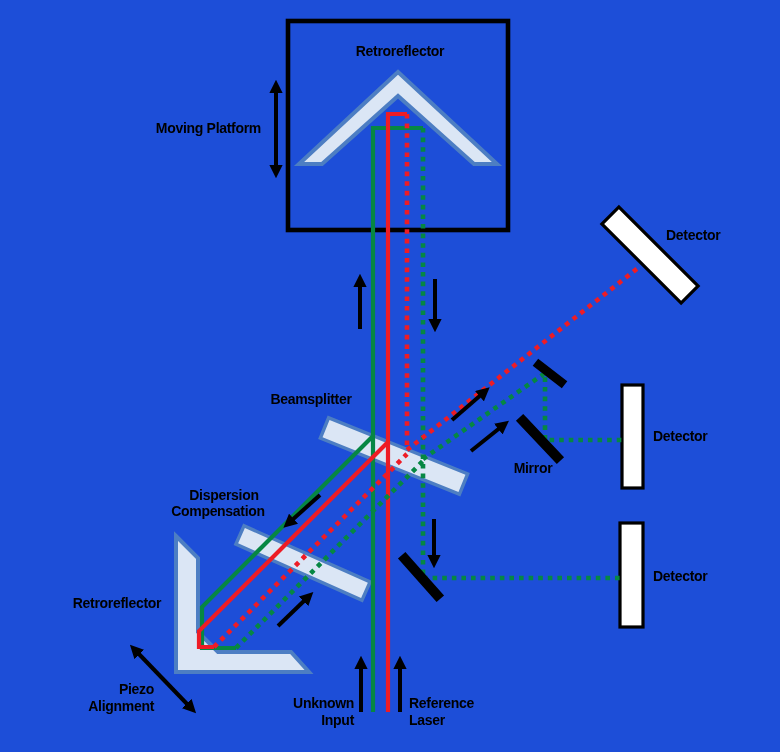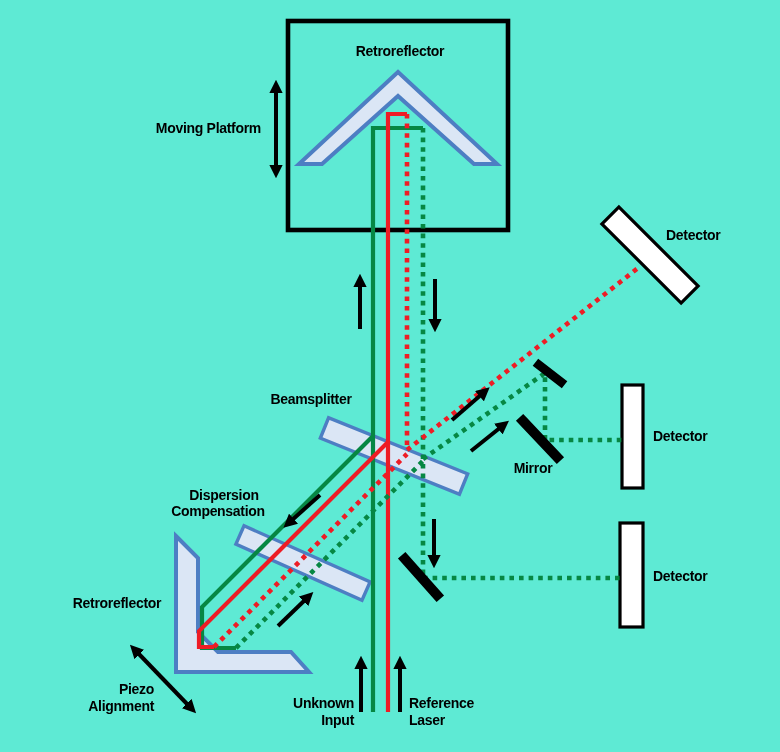--- a/index.html
+++ b/index.html
@@ -1,16 +1,16 @@
 <!DOCTYPE html>
 <html style="--color-red: #ee1c25; --color-green: #068743; --color-blue_stroke: #4d7ec3; --color-blue_fill: #dbe6f5; --color-black: #000000; --color-white: #ffffff;"><head>
 <meta charset="utf-8">
 <style>
   html,body{margin:0;padding:0;background:#ffffff;}
-  #stage{position:relative;width:780px;height:752px;background:#5eead4;overflow:hidden;}
+  #stage{position:relative;width:780px;height:752px;background:#1d4ed8;overflow:hidden;}
   .lbl{font:700 14px "Liberation Sans", sans-serif;fill:#000;letter-spacing:-0.3px;}
   .box{fill:none;stroke:#000;stroke-width:4.6;}
   .plate{fill:var(--color-blue_fill,#dbe6f5);stroke:var(--color-blue_stroke,#4d7ec3);stroke-width:3.4;stroke-linejoin:miter;}
   .retro{fill:var(--color-blue_fill,#dbe6f5);stroke:var(--color-blue_stroke,#4d7ec3);stroke-width:4;stroke-linejoin:miter;}
   .det{fill:#ffffff;stroke:#000;stroke-width:3.2;}
   .beam{fill:none;stroke-width:4.2;stroke-linecap:butt;stroke-linejoin:miter;}
   .green{stroke:var(--color-green,#068743);}
   .red{stroke:var(--color-red,#ee1c25);}
   .dot{stroke-dasharray:4.6 5;stroke-width:4.6;}
   .mirror{stroke:#000;stroke-width:10;fill:none;stroke-linecap:square;}

